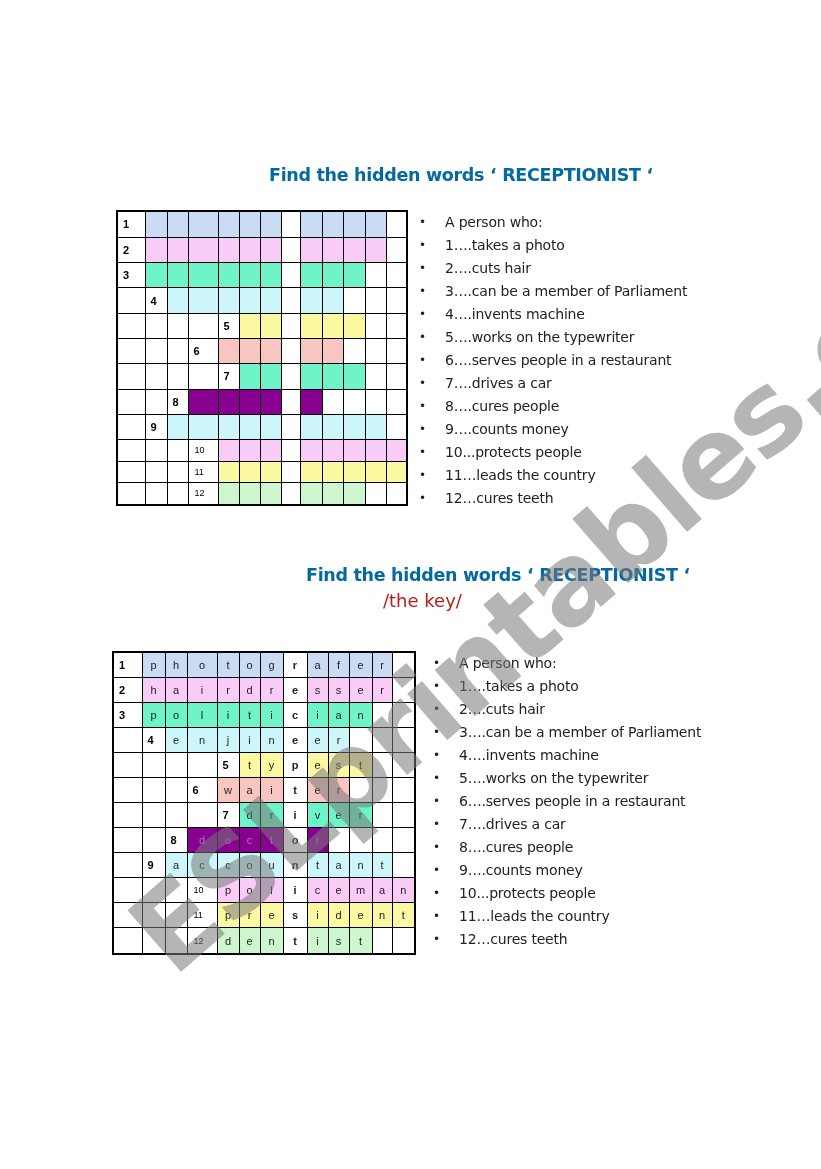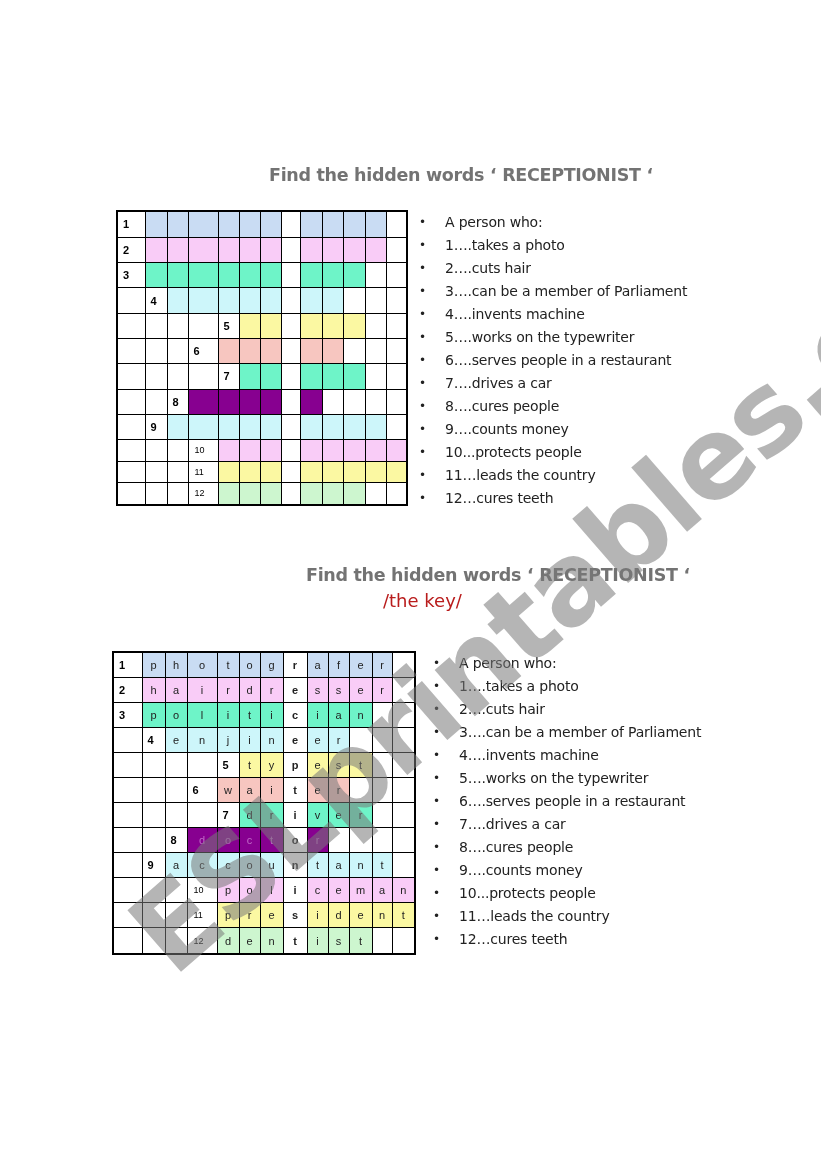--- a/index.html
+++ b/index.html
@@ -2,21 +2,21 @@
 <html><head>
 <meta charset="utf-8">
 <style>
   html, body { margin: 0; padding: 0; }
   body {
     width: 821px; height: 1169px; background: #ffffff; position: relative; overflow: hidden;
     font-family: "DejaVu Sans", sans-serif; color: #111;
   }
   .title {
     position: absolute; font-family: "DejaVu Sans", sans-serif; font-weight: bold;
-    font-size: 17.5px; letter-spacing: -0.3px; white-space: nowrap; color: #737373;
+    font-size: 17.5px; letter-spacing: -0.3px; white-space: nowrap; color: #0369a1;
   }
   .subtitle {
     position: absolute; font-family: "DejaVu Sans", sans-serif; font-size: 18px; color: #b91c1c; white-space: nowrap;
   }
   .grid {
     position: absolute; border: 2px solid #000; border-collapse: collapse; table-layout: fixed;
     background: #fff;
   }
   .grid td {
     border: 1px solid #000; padding: 0; margin: 0; text-align: center; vertical-align: middle;

